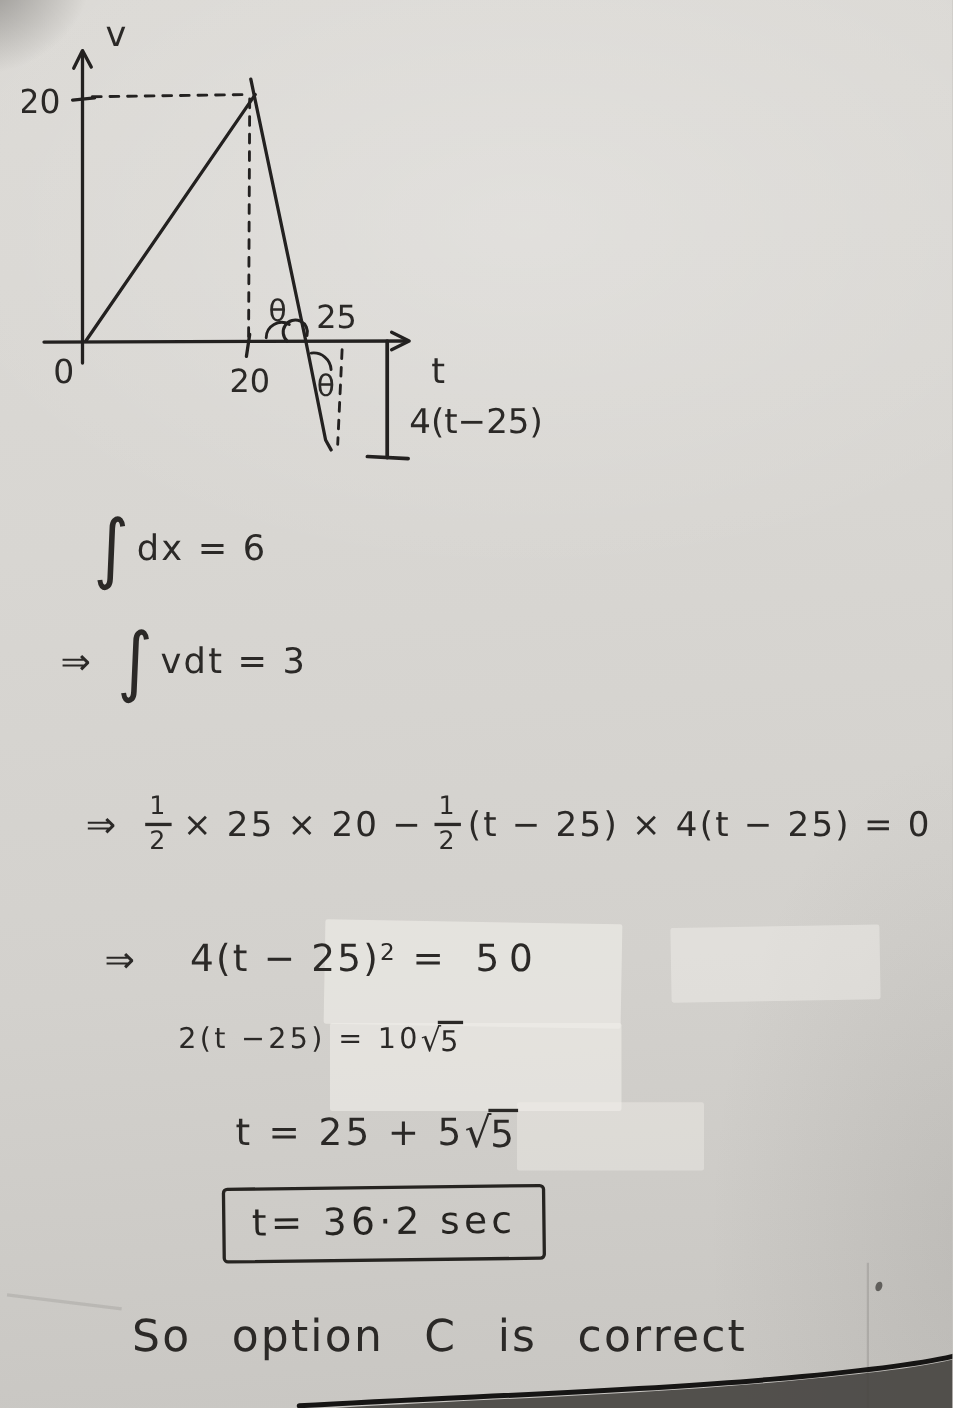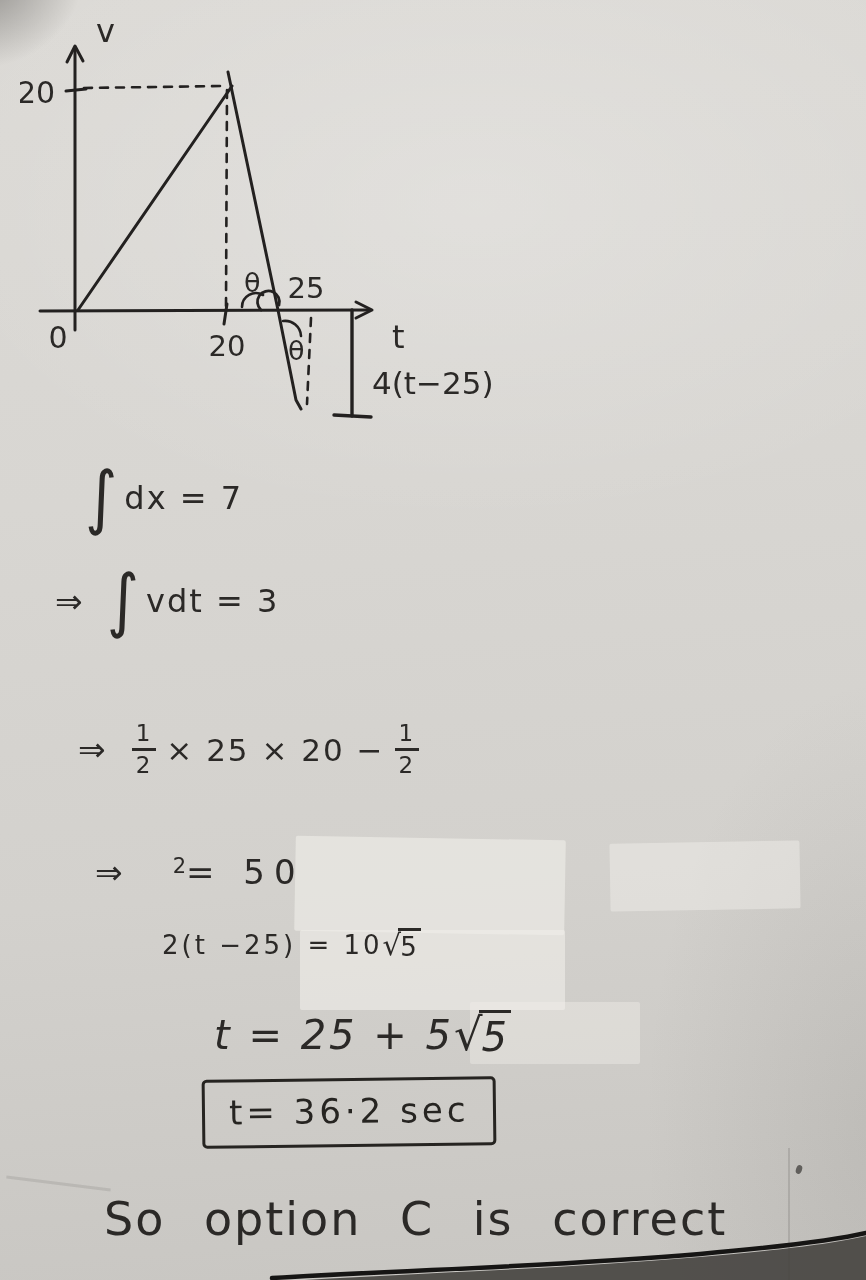--- a/index.html
+++ b/index.html
@@ -84,65 +84,67 @@
     <text x="207" y="348" font-size="29" stroke="none" text-anchor="middle">20</text>
     <text x="286" y="290" font-size="29" stroke="none" text-anchor="middle">25</text>
     <text x="224" y="284" font-size="27" stroke="none">θ</text>
     <text x="268" y="352" font-size="27" stroke="none">θ</text>
     <text x="372" y="340" font-size="32" stroke="none">t</text>
     <text x="352" y="386" font-size="31" stroke="none">4(t−25)</text>
   </svg>
 
   <div class="eq" style="left:85px;top:472px;font-size:32px;">
     <span class="int">∫</span>
-    <span>dx = 7</span>
+    <span>dx = 6</span>
   </div>
 
   <div class="eq" style="left:55px;top:575px;font-size:32px;">
     <span class="arrow" style="margin-right:24px;">⇒</span>
     <span class="int">∫</span>
     <span>vdt = 3</span>
   </div>
 
   <div class="eq" style="left:78px;top:722px;font-size:31px;">
     <span class="arrow" style="margin-right:20px;">⇒</span>
     <span class="frac">
       <span class="num">1</span>
       <span class="den">2</span>
     </span>
     <span style="margin:0 4px;">× 25 × 20 −</span>
     <span class="frac">
       <span class="num">1</span>
       <span class="den">2</span>
     </span>
+    <span>(t − 25) × 4(t − 25) = 0</span>
   </div>
 
   <div class="eq" style="left:95px;top:852px;font-size:34px;">
     <span class="arrow" style="margin-right:50px;">⇒</span>
+    <span>4(t − 25)</span>
       <sup class="exp">2</sup>
-    <span style="letter-spacing:9px;">= 50</span>
+    <span style="margin-left:16px;letter-spacing:9px;">= 50</span>
   </div>
 
   <div class="eq" style="left:162px;top:928px;font-size:26px;letter-spacing:3px;">
     <span>2(t −25) = 10</span>
     <span class="radical">√</span>
     <span class="radicand">5</span>
   </div>
 
-  <div class="eq" style="left:214px;top:1008px;font-size:40px;letter-spacing:3px;font-style:italic;">
+  <div class="eq" style="left:214px;top:1008px;font-size:34px;letter-spacing:3px;">
     <span>t = 25 + 5</span>
     <span class="radical">√</span>
     <span class="radicand">5</span>
   </div>
 
   <div class="answer-box">
     <span>t= 36·2 sec</span>
   </div>
 
-  <div class="eq" style="left:104px;top:1192px;font-size:46px;letter-spacing:2px;word-spacing:22px;">So option C is correct</div>
+  <div class="eq" style="left:120px;top:1192px;font-size:40px;letter-spacing:2px;word-spacing:22px;">So option C is correct</div>
 
   <div class="crease-v"></div>
   <div class="crease-h"></div>
   <div class="smudge"></div>
 
   <svg style="position:absolute;left:0;top:1214px;" width="866" height="66" viewBox="0 0 866 66">
     <path d="M 272 68 C 430 58 560 55 700 43 C 780 36 832 30 866 22 L 866 66 L 272 66 Z" fill="#45433f" opacity="0.9"></path>
     <path d="M 272 64 C 430 55 560 52 700 40 C 780 33 832 27 866 19" stroke="#161514" stroke-width="4.5" fill="none" stroke-linecap="round"></path>
   </svg>
 

